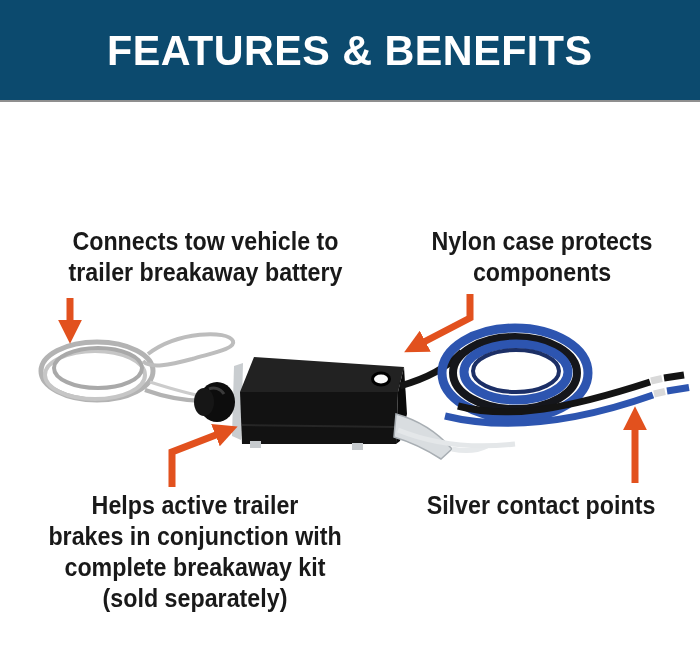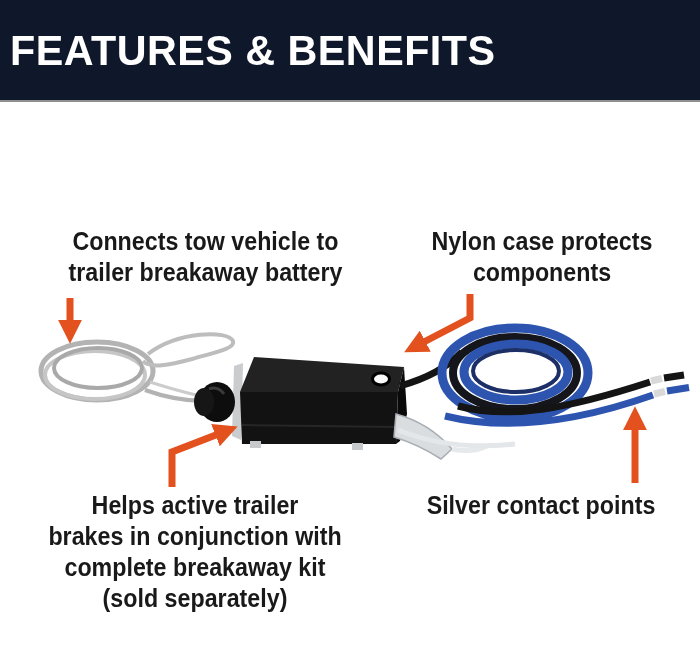--- a/index.html
+++ b/index.html
@@ -3,21 +3,21 @@
 <meta charset="utf-8">
 <style>
   html,body{margin:0;padding:0;}
   body{
     width:700px;height:668px;position:relative;overflow:hidden;
     background:#ffffff;
     font-family:"Liberation Sans","DejaVu Sans",sans-serif;
   }
   .header{
     position:absolute;left:0;top:0;width:700px;height:100px;
-    background:#0f172a;display:flex;align-items:center;
+    background:#0c4a6e;display:flex;align-items:center;justify-content:center;
   }
   .header-title{
     color:#ffffff;font-size:43px;font-weight:bold;letter-spacing:.5px;
     transform:scaleX(.96);white-space:nowrap;
   }
   .header-divider{
     position:absolute;left:0;top:100px;width:700px;height:2px;background:#8f8f8f;
   }
   .scene{position:absolute;left:0;top:0;width:700px;height:668px;}
   .callout{

